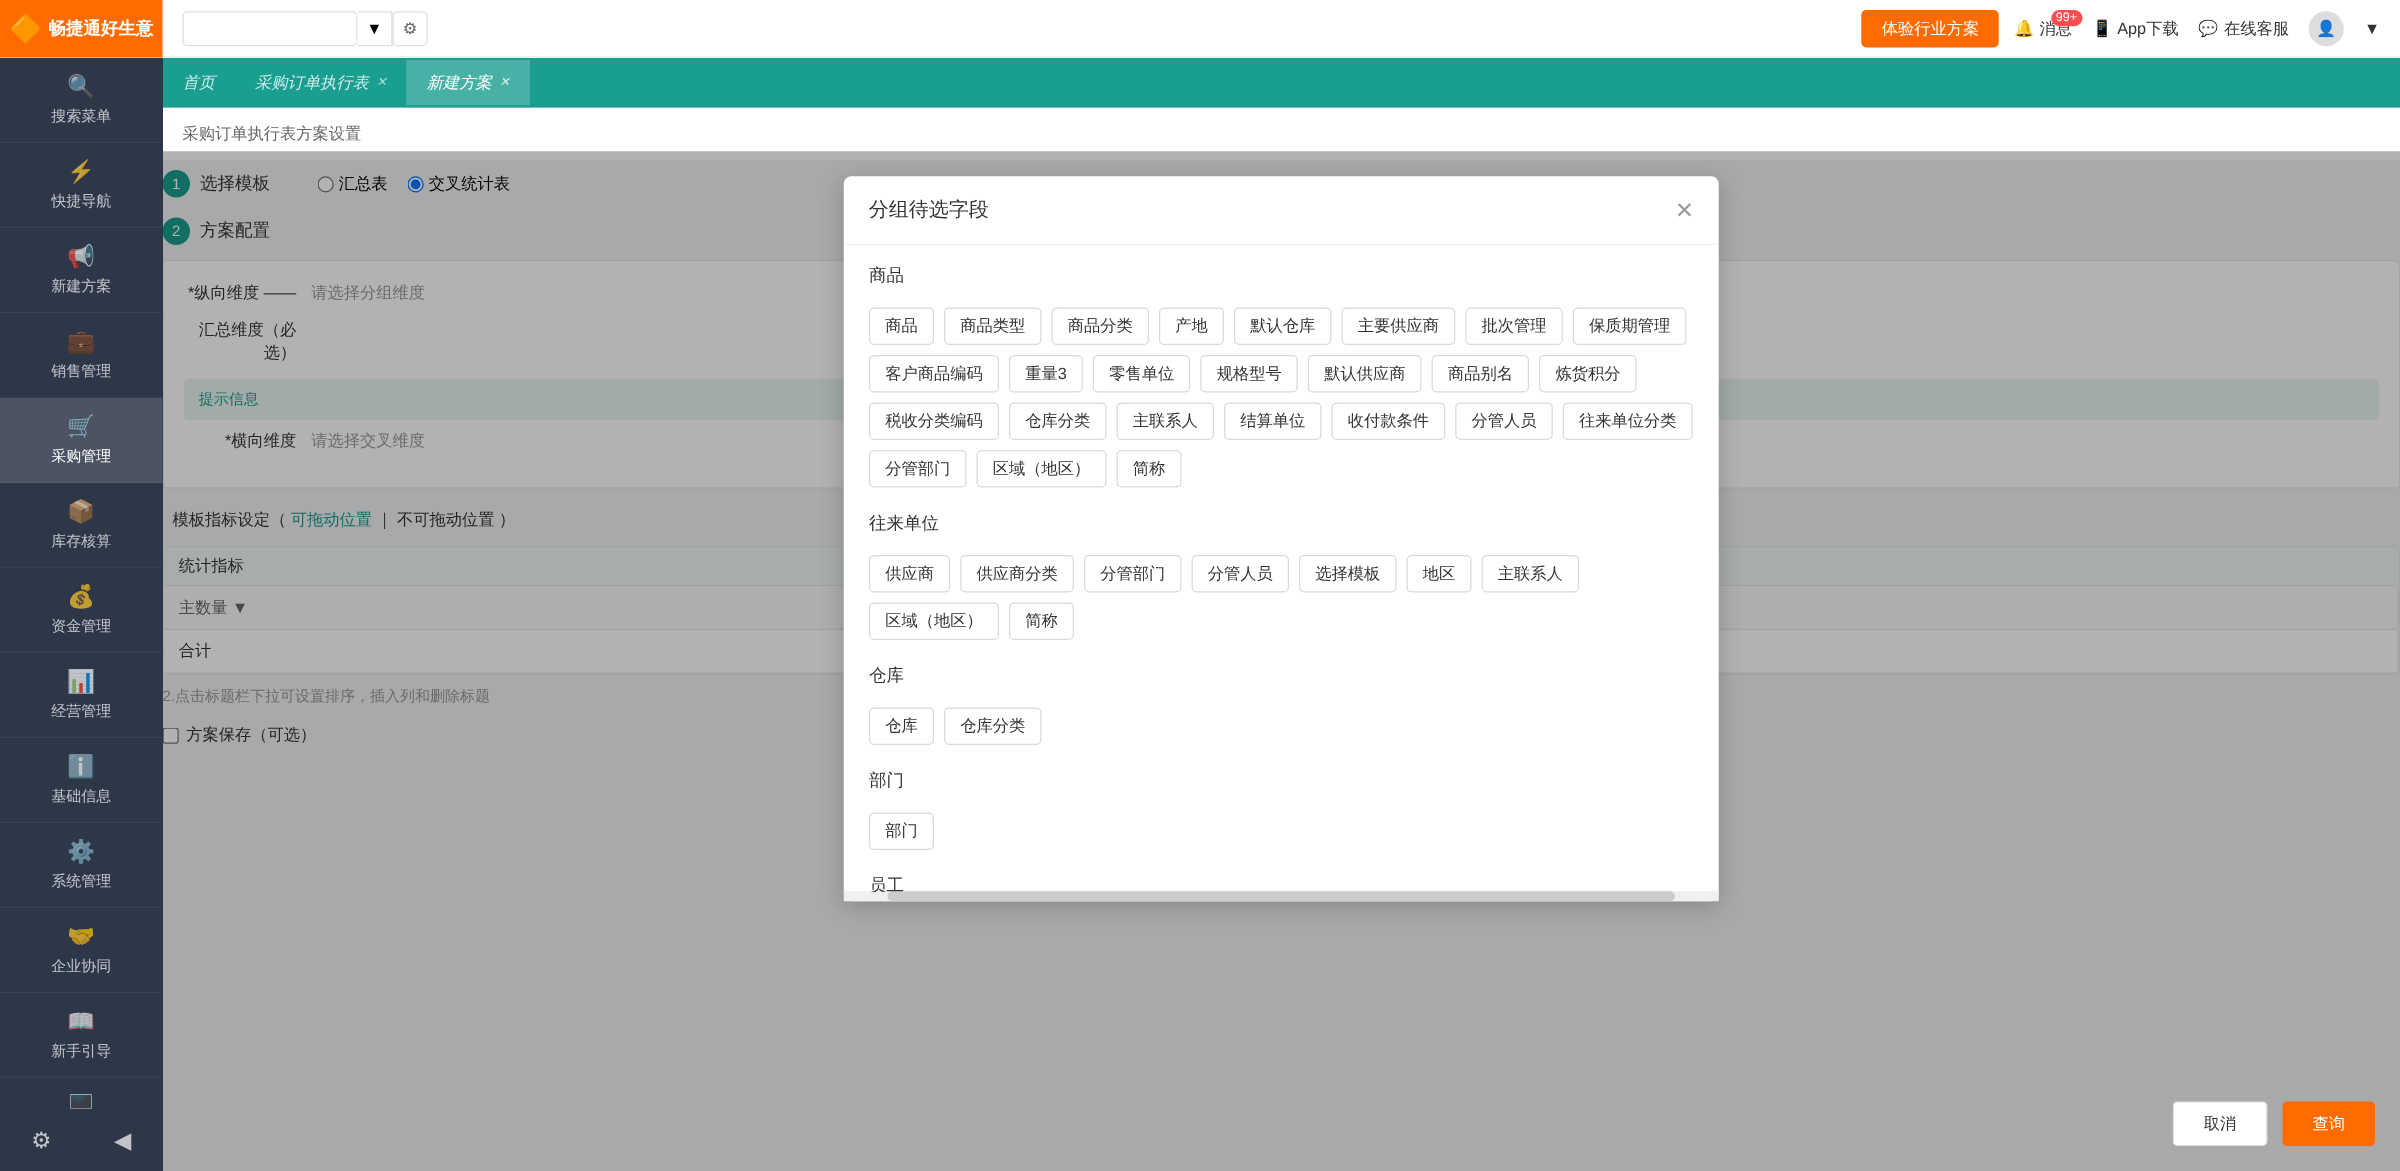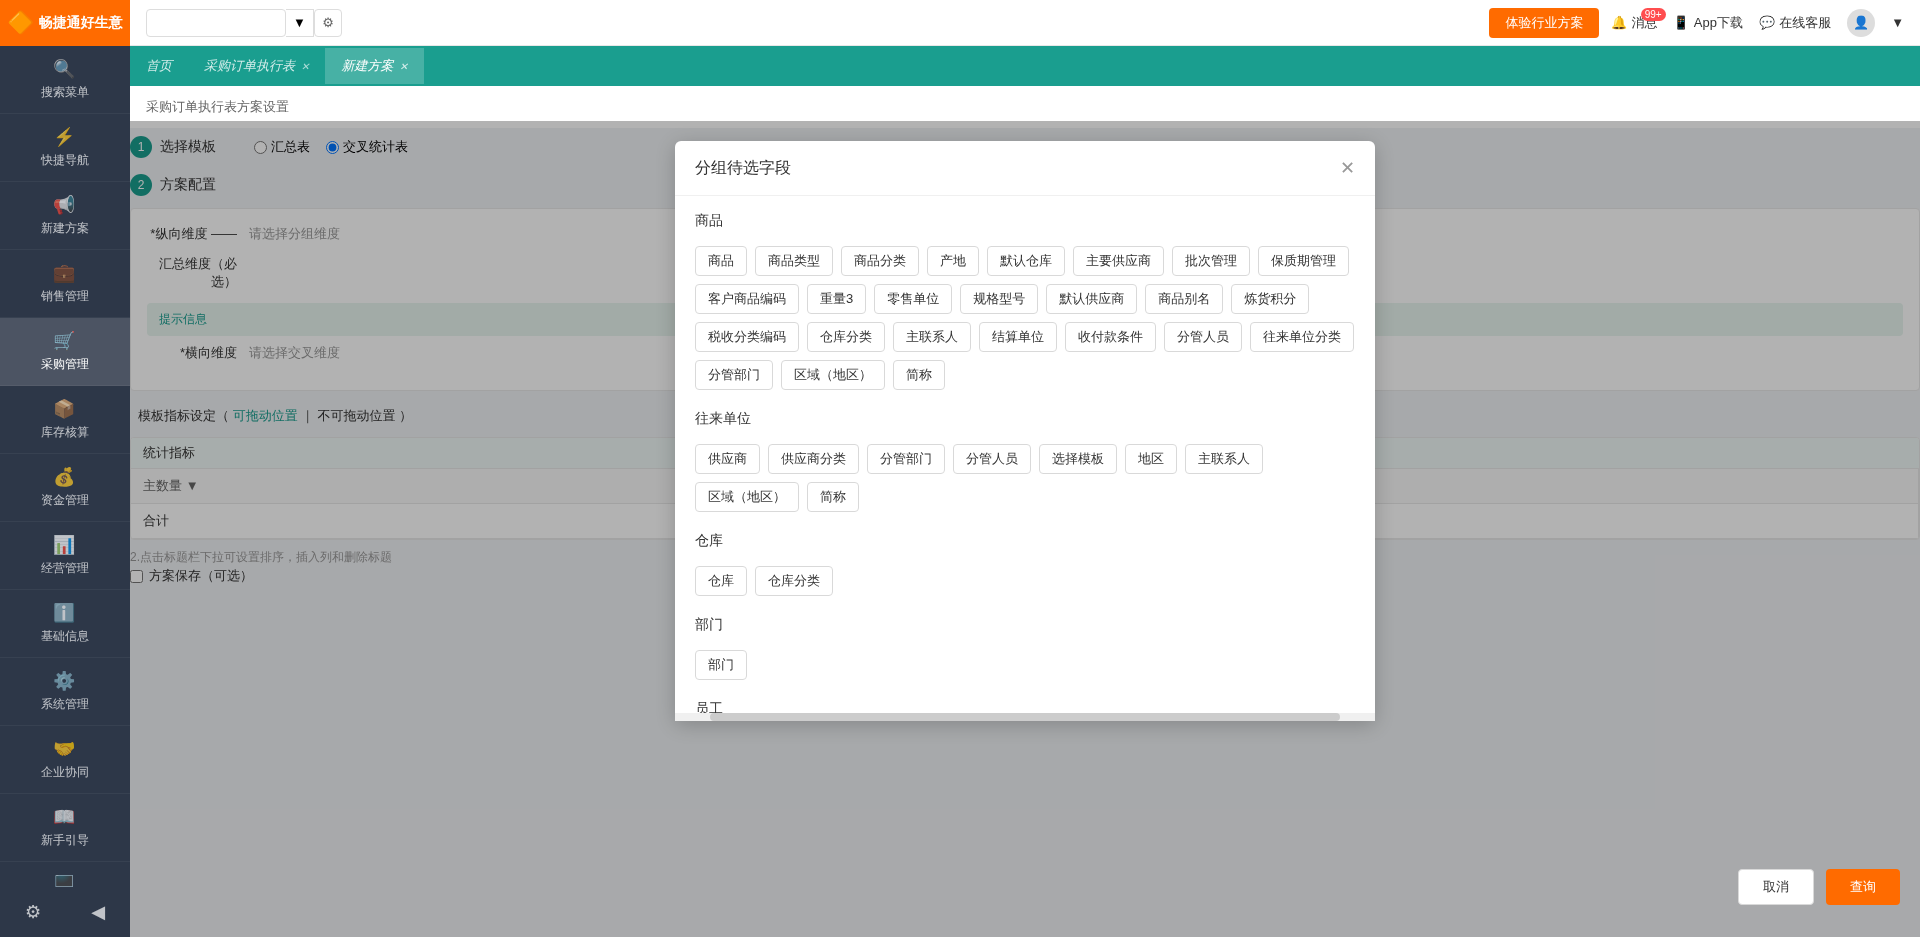--- a/index.html
+++ b/index.html
@@ -153,21 +153,21 @@
     .form-label { font-size: 13px; color: #333; width: 90px; text-align: right; }
     .form-value { font-size: 13px; color: #999; }
 
     .table-area { background: #fff; border: 1px solid #e8e8e8; border-radius: 4px; overflow: hidden; }
     .table-header { display: flex; background: #fafafa; border-bottom: 1px solid #e8e8e8; }
     .table-header-cell { padding: 8px 12px; font-size: 13px; color: #666; flex: 1; border-right: 1px solid #e8e8e8; }
     .table-row-data { display: flex; border-bottom: 1px solid #e8e8e8; }
     .table-cell { padding: 8px 12px; font-size: 13px; color: #333; flex: 1; border-right: 1px solid #e8e8e8; }
 
     .hint-text { font-size: 12px; color: #999; margin-top: 8px; line-height: 1.6; }
-    .checkbox-row { display: flex; align-items: center; gap: 6px; font-size: 13px; color: #333; }
+    .checkbox-row { display: flex; align-items: center; gap: 6px; margin-top: 12px; font-size: 13px; color: #333; }
   </style>
 </head>
 <body>
 
 <div class="top-bar">
   <div class="logo-area">
     <span class="logo-icon">🔶</span>
     <span>畅捷通好生意</span>
   </div>
   <div class="top-search-area">
@@ -417,21 +417,21 @@
       </div>
 
     </div>
 
     <div style="height:8px; background:#f0f0f0; position:relative; flex-shrink:0;">
       <div style="position:absolute; left:5%; width:90%; height:8px; background:#ccc; border-radius:4px;"></div>
     </div>
   </div>
 </div>
 
-<div style="position:fixed; bottom:32px; right:20px; display:flex; gap:12px; z-index:300;margin-left:40px;">
+<div style="position:fixed; bottom:20px; right:20px; display:flex; gap:12px; z-index:300;margin-left:40px;">
   <button class="btn-cancel">取消</button>
   <button class="btn-confirm">查询</button>
 </div>
 
 <div style="position:fixed; bottom:0; left:0; width:130px; height:50px; background:#2d3748; display:flex; align-items:center; justify-content:space-around; z-index:98;">
   <div style="cursor:pointer; color:rgba(255,255,255,0.7); font-size:18px;">⚙</div>
   <div style="cursor:pointer; color:rgba(255,255,255,0.7); font-size:18px;">◀</div>
 </div>
 
 </body></html>

